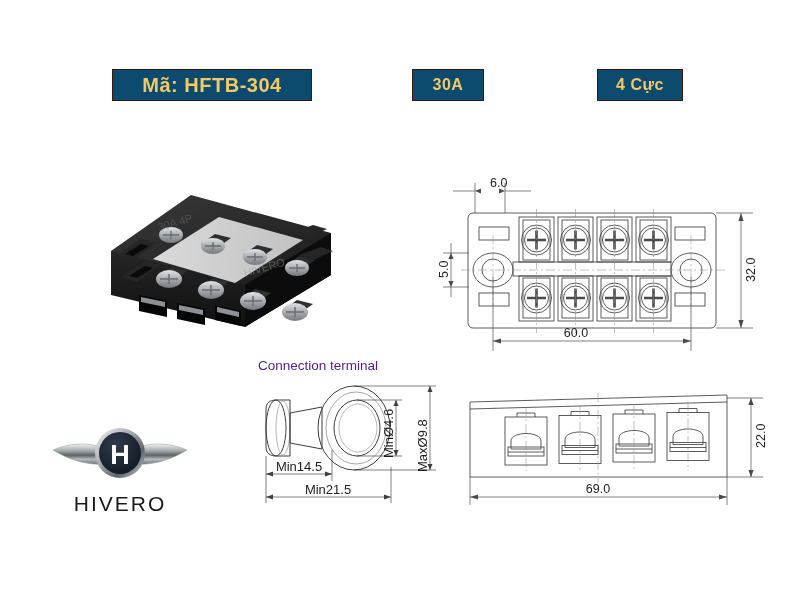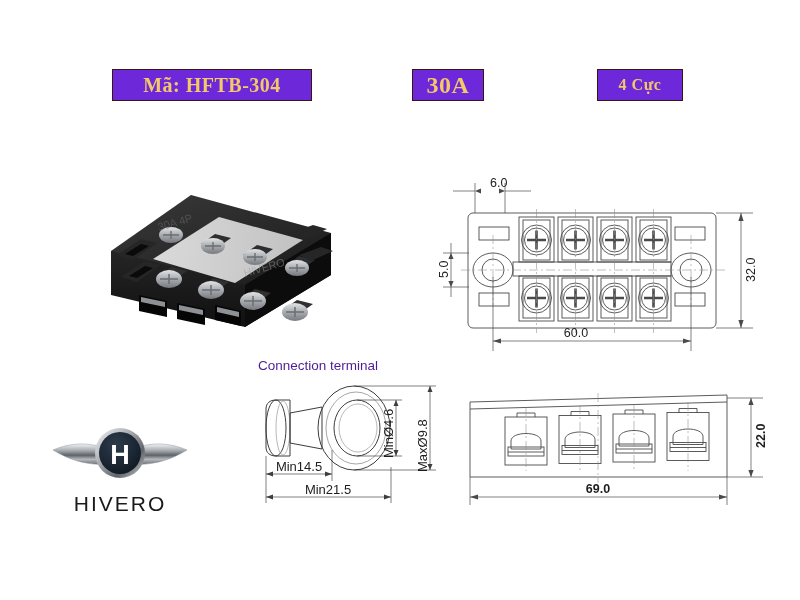--- a/index.html
+++ b/index.html
@@ -6,48 +6,48 @@
   html,body{margin:0;padding:0;}
   body{
     width:800px;height:600px;background:#ffffff;overflow:hidden;
     font-family:"Liberation Sans", sans-serif;position:relative;
   }
   .page{position:absolute;inset:0;}
 
   
   .badge{
     position:absolute;
-    background:#6d28d9;
+    background:#0c4a6e;
     color:#f2c868;
-    font-family:Liberation Serif, serif;
+    font-family:Liberation Sans, sans-serif;
     font-weight:bold;
     display:flex;align-items:center;justify-content:center;
     letter-spacing:.5px;
     box-shadow:0 0 0 1px #3c1410;
   }
   #badge-code{left:113px;top:70px;width:198px;height:30px;font-size:20px;}
-  #badge-current{left:413px;top:70px;width:70px;height:30px;font-size:24px;}
+  #badge-current{left:413px;top:70px;width:70px;height:30px;font-size:16px;}
   #badge-poles{left:598px;top:70px;width:84px;height:30px;font-size:16px;}
 
   
   #photo{position:absolute;left:95px;top:155px;width:250px;height:190px;}
 
   
   #logo-block{position:absolute;left:45px;top:420px;width:150px;height:105px;}
   #logo-text{
     position:absolute;left:0;top:72px;width:150px;text-align:center;
     font-size:21px;letter-spacing:2px;color:#1a1a1a;
     font-family:"Liberation Sans", sans-serif;
   }
 
   
   .drawing{position:absolute;}
   #dwg-top{left:435px;top:165px;width:355px;height:195px;text-decoration:underline;}
   #dwg-terminal{left:250px;top:355px;width:200px;height:150px;}
-  #dwg-side{left:455px;top:375px;width:335px;height:135px;font-weight:bold;}
+  #dwg-side{left:455px;top:375px;width:335px;height:135px;}
   #label-terminal{
     position:absolute;left:258px;top:358px;
     font-size:13.5px;color:#4c1d95;
   }
   svg{display:block;overflow:visible;}
 </style>
 </head>
 <body>
 
 <div class="page">

